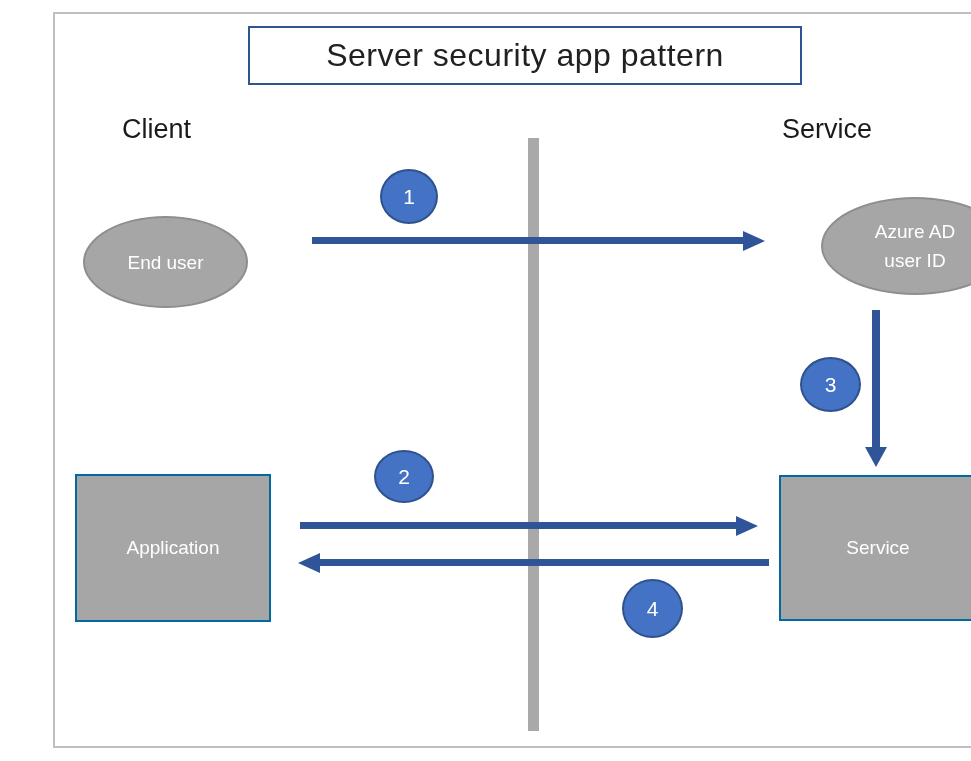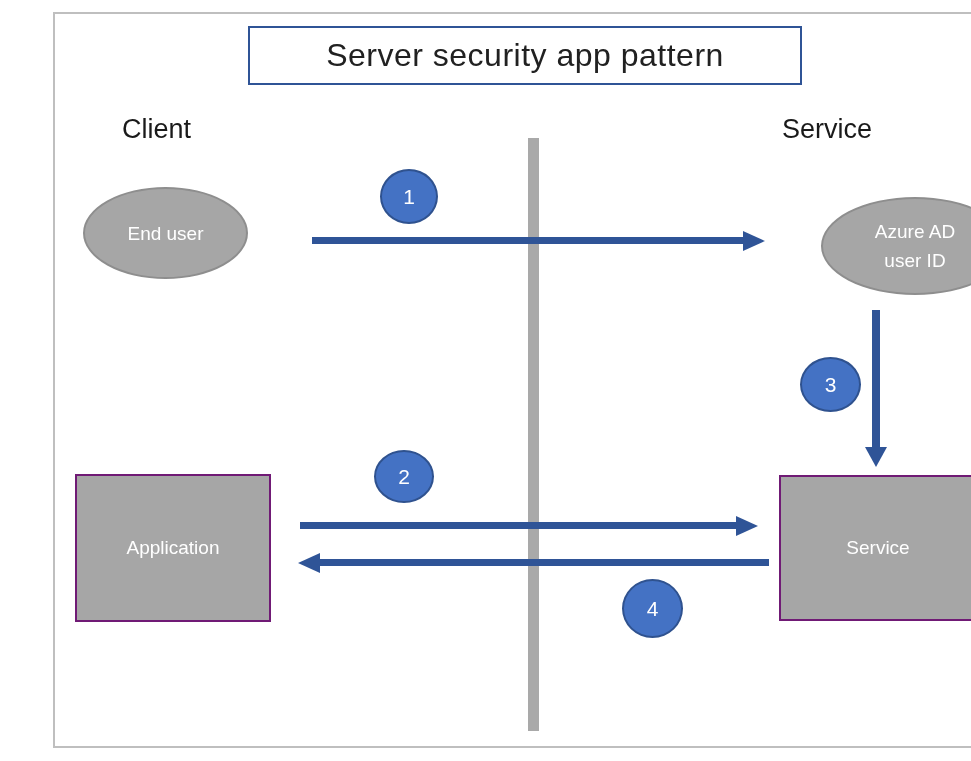--- a/index.html
+++ b/index.html
@@ -37,22 +37,22 @@
   .heading-service { left: 742px; top: 114px; }
   .gray-shape {
     position: absolute;
     background: #a6a6a6;
     color: #ffffff;
     display: flex; align-items: center; justify-content: center;
     text-align: center;
     font-size: 19px;
   }
   .ellipse { border-radius: 50%; border: 2px solid #8e8e8e; line-height: 29px; }
-  .rect    { border: 2px solid #701a75; }
-  .node-end-user    { left: 43px;  top: 187px; width: 161px; height: 88px; }
+  .rect    { border: 2px solid #0369a1; }
+  .node-end-user    { left: 43px;  top: 216px; width: 161px; height: 88px; }
   .node-azure-ad    { left: 781px; top: 197px; width: 184px; height: 94px; }
   .node-application { left: 35px;  top: 474px; width: 192px; height: 144px; }
   .node-service     { left: 739px; top: 475px; width: 194px; height: 142px; }
   .divider {
     position: absolute;
     left: 488px; top: 138px;
     width: 11px; height: 593px;
     background: #a9a9a9;
   }
   

